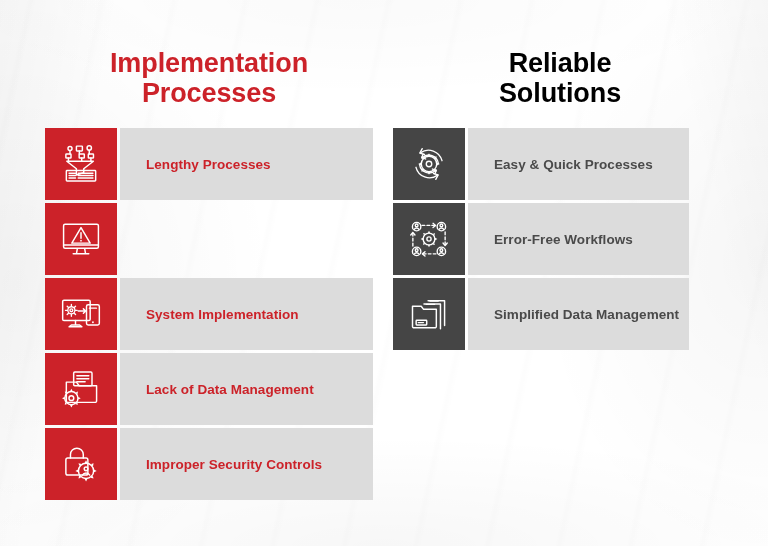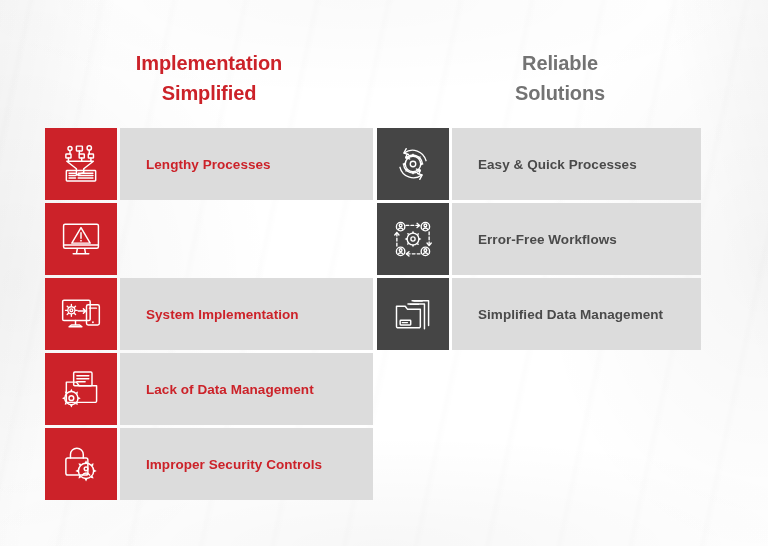--- a/index.html
+++ b/index.html
@@ -46,32 +46,32 @@
   #board {
     position: absolute;
     inset: 0;
   }
 
   
   .col-heading {
     position: absolute;
     text-align: center;
     font-weight: bold;
-    font-size: 20px;
+    font-size: 27px;
     line-height: 30px;
     letter-spacing: -0.1px;
   }
   #heading-left  { left: 45px;  width: 328px; top: 48px; color: #cc2229; }
-  #heading-right { left: 398px; width: 324px; top: 48px; color: #737373; }
+  #heading-right { left: 398px; width: 324px; top: 48px; color: #000000; }
   .col-heading .line2 { display: block; }
 
   
   .column { position: absolute; top: 128px; }
   #column-left  { left: 45px;  width: 328px; }
-  #column-right { left: 377px; width: 324px; }
+  #column-right { left: 393px; width: 296px; }
 
   .row {
     position: relative;
     height: 72px;
     margin-bottom: 3px;
     display: flex;
     align-items: stretch;
   }
 
   .icon-tile {
@@ -108,21 +108,21 @@
 </head>
 <body>
 
 <div id="bg-texture"></div>
 <div id="bg-streaks"></div>
 
 <div id="board">
 
   <div class="col-heading" id="heading-left">
     <span>Implementation</span>
-    <span class="line2">Simplified</span>
+    <span class="line2">Processes</span>
   </div>
 
   <div class="col-heading" id="heading-right">
     <span>Reliable</span>
     <span class="line2">Solutions</span>
   </div>
 
   <div class="column" id="column-left">
 
     <div class="row">

